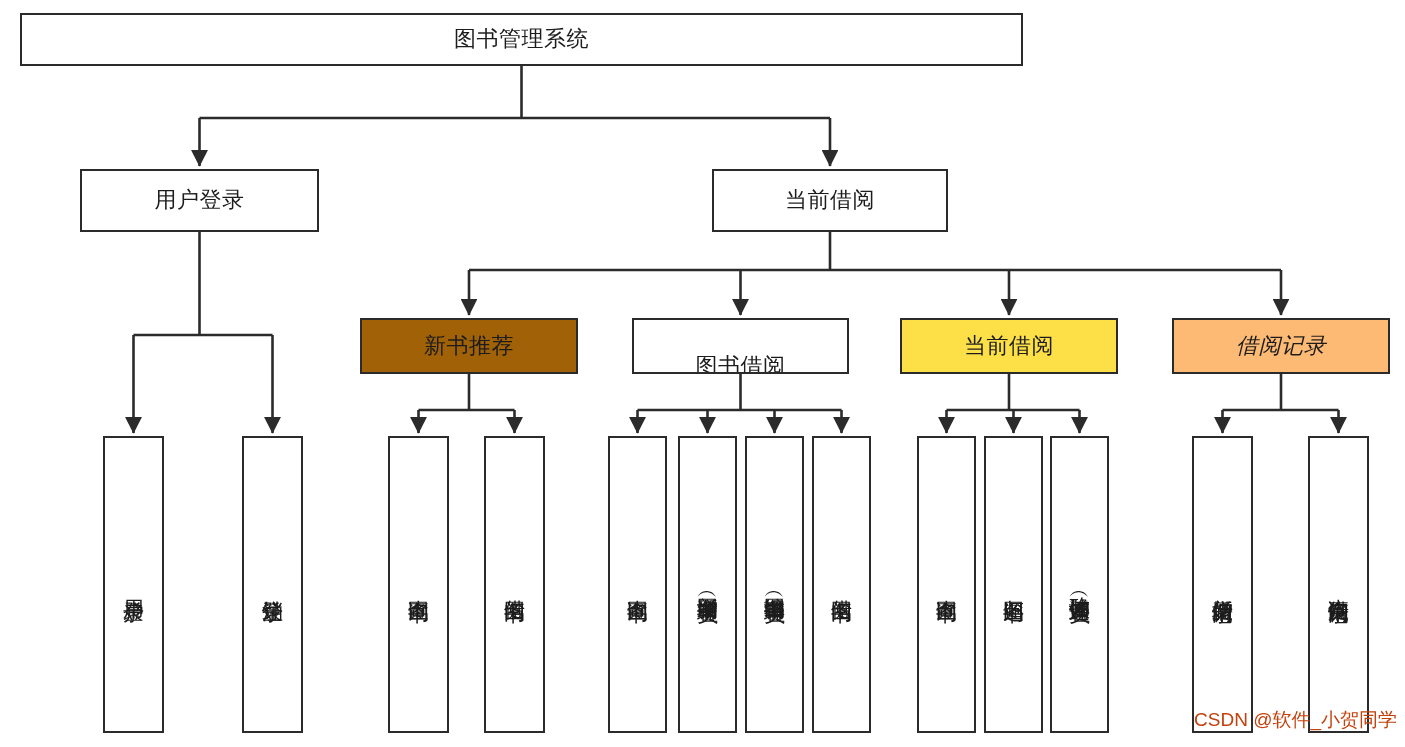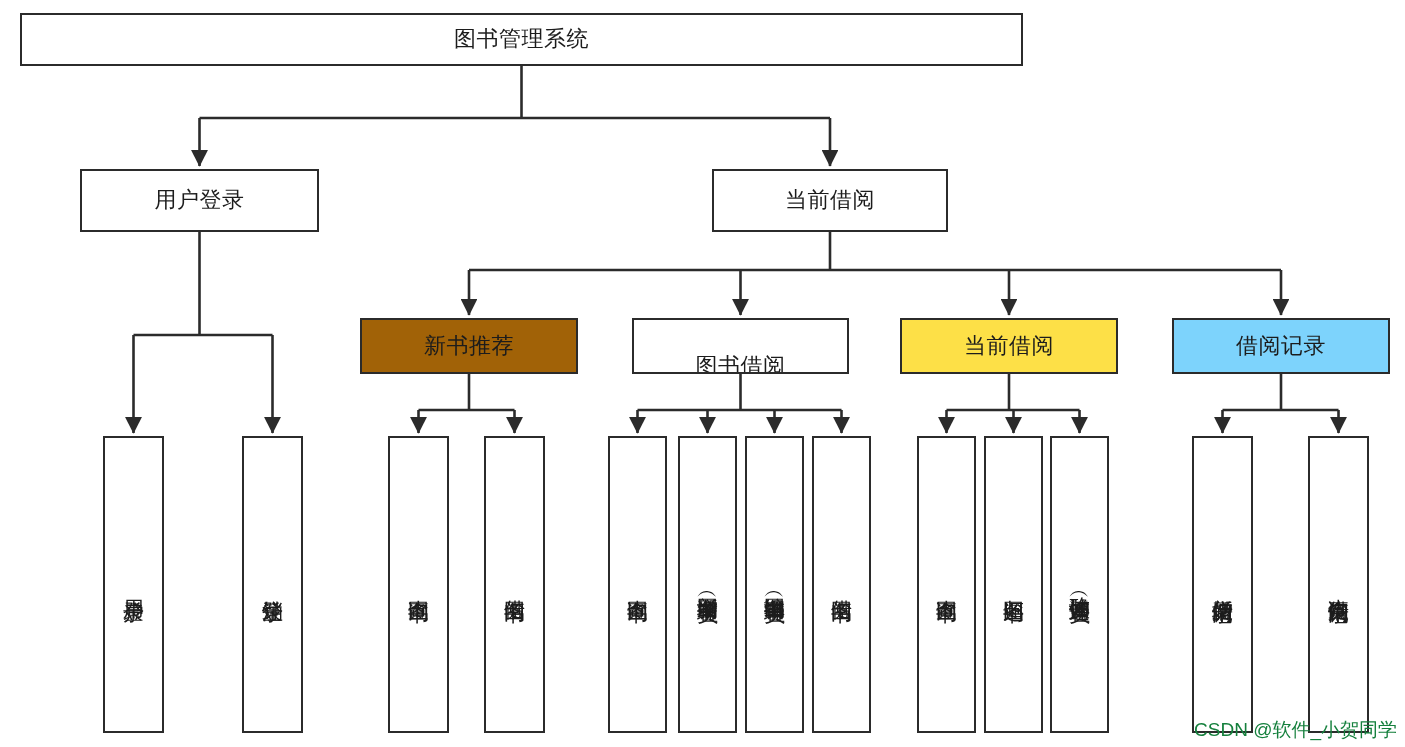--- a/index.html
+++ b/index.html
@@ -53,23 +53,23 @@
     writing-mode: vertical-rl;
     text-orientation: upright;
     line-height: 1.15;
     letter-spacing: 1px;
     white-space: nowrap;
     text-align: center;
   }
   .watermark {
     position: absolute;
     right: 8px;
-    bottom: 4px;
+    bottom: 14px;
     font-size: 19px;
-    color: #15803d;
+    color: #c2410c;
     white-space: nowrap;
     pointer-events: none;
   }
 </style>
 </head>
 <body>
 
 <div id="diagram-root">
 
   <svg id="tree-svg" viewBox="0 0 1405 747" xmlns="http://www.w3.org/2000/svg">
@@ -127,21 +127,21 @@
       </div>
       <div class="node-box" style="left: 360px; top: 318px; width: 218px; height: 56px; border-color: rgb(43, 43, 43); background: #a16207;">
         <span class="node-label-h" style="color: rgb(28, 28, 28);">新书推荐</span>
       </div>
       <div class="node-box" style="left: 632px; top: 318px; width: 217px; height: 56px; border-color: rgb(43, 43, 43); background: rgb(255, 255, 255);">
         <span class="node-label-h" style="color: rgb(28, 28, 28); margin-top: 40px;">图书借阅</span>
       </div>
       <div class="node-box" style="left: 900px; top: 318px; width: 218px; height: 56px; border-color: rgb(43, 43, 43); background: #fde047;">
         <span class="node-label-h" style="color: rgb(28, 28, 28);">当前借阅</span>
       </div>
-      <div class="node-box" style="left: 1172px; top: 318px; width: 218px; height: 56px; border-color: rgb(43, 43, 43); background: #7dd3fc;">
+      <div class="node-box" style="left: 1172px; top: 318px; width: 218px; height: 56px; border-color: rgb(43, 43, 43); background: #fdba74; font-style: italic;">
         <span class="node-label-h" style="color: rgb(28, 28, 28);">借阅记录</span>
       </div>
       <div class="node-box" style="left: 103px; top: 436px; width: 61px; height: 297px; border-color: rgb(43, 43, 43); background: rgb(255, 255, 255);">
         <span class="node-label-v" style="color: rgb(28, 28, 28);">用户登录</span>
       </div>
       <div class="node-box" style="left: 242px; top: 436px; width: 61px; height: 297px; border-color: rgb(43, 43, 43); background: rgb(255, 255, 255);">
         <span class="node-label-v" style="color: rgb(28, 28, 28);">注销登录</span>
       </div>
       <div class="node-box" style="left: 388px; top: 436px; width: 61px; height: 297px; border-color: rgb(43, 43, 43); background: rgb(255, 255, 255);">
         <span class="node-label-v" style="color: rgb(28, 28, 28);">查询图书</span>

